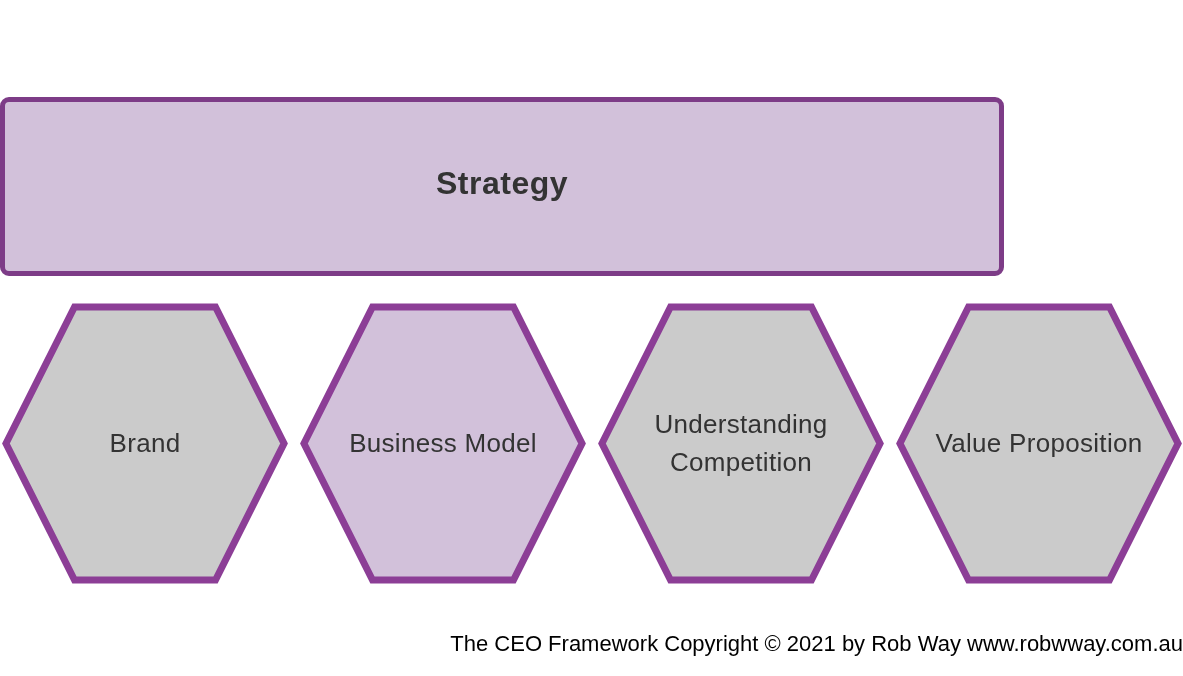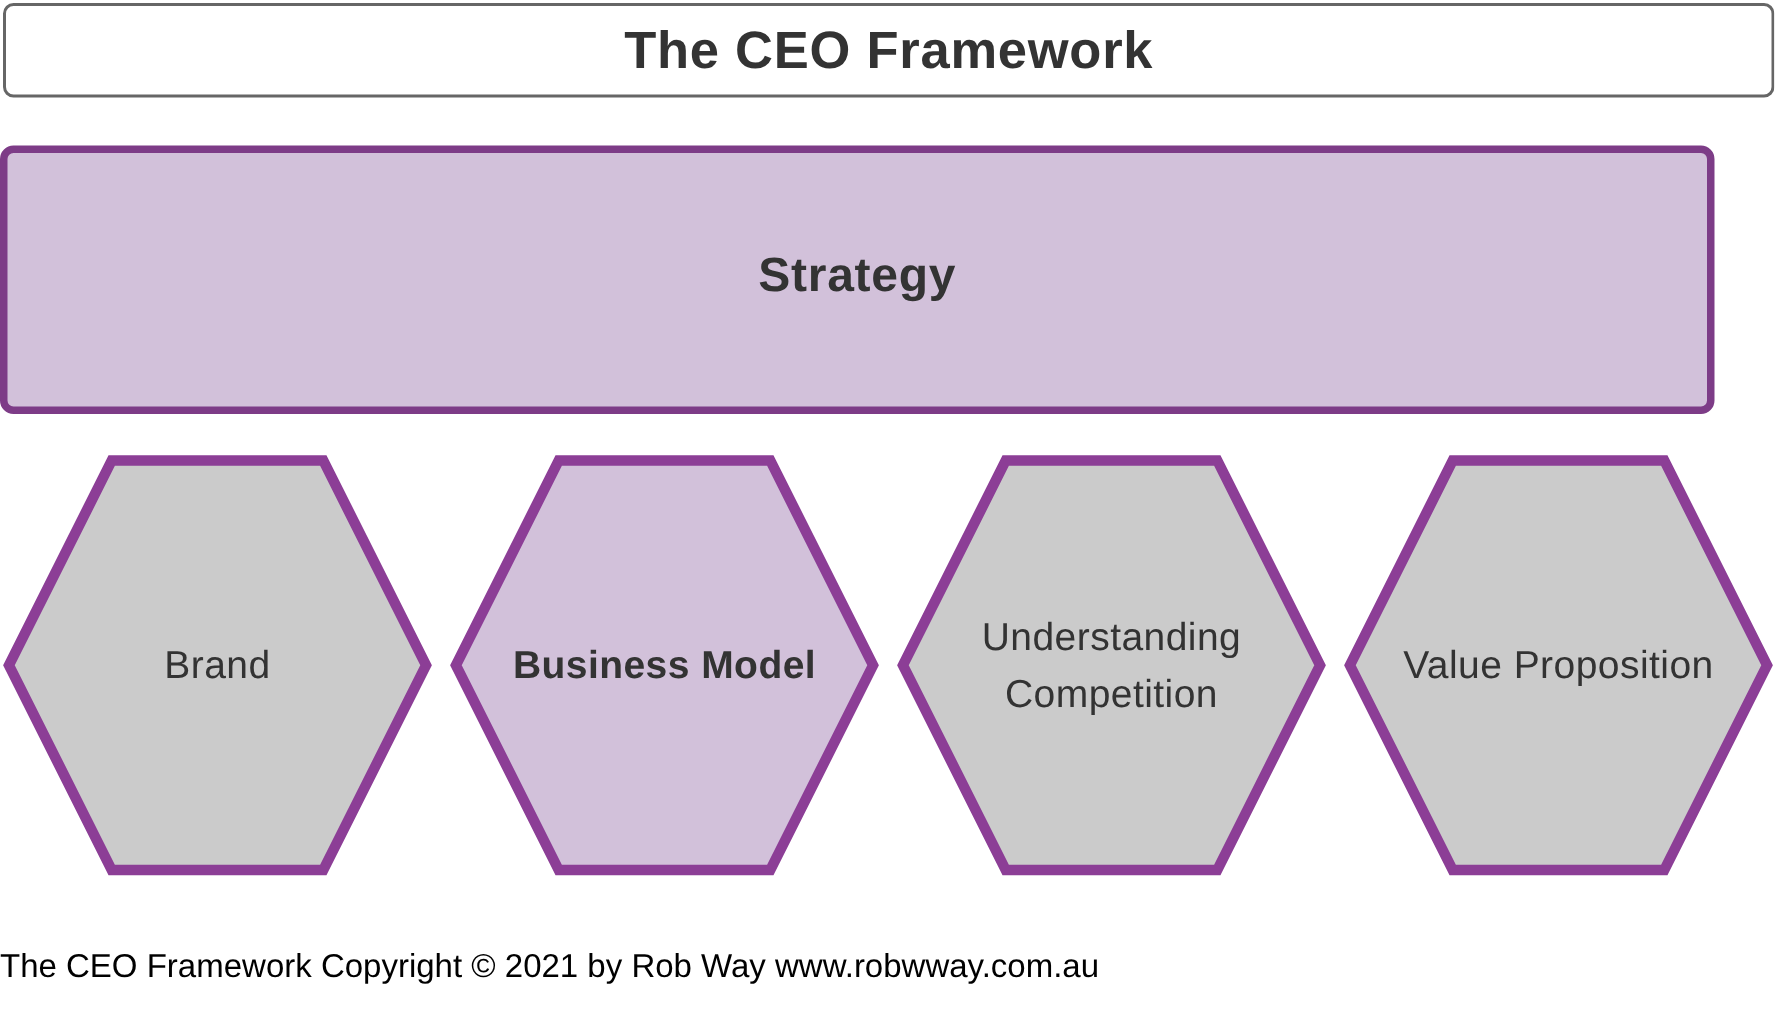--- a/index.html
+++ b/index.html
@@ -36,21 +36,21 @@
     font-weight: 700;
     letter-spacing: 0.5px;
     color: var(--text-dark, #333333);
   }
 
   
   .strategy-box {
     position: absolute;
     left: 0;
     top: 97px;
-    width: 1143px;
+    width: 1004px;
     height: 179px;
     box-sizing: border-box;
     border: 5px solid var(--strategy-border, #7D3C87);
     border-radius: 9px;
     background: var(--strategy-fill, #D2C1DA);
     display: flex;
     align-items: center;
     justify-content: center;
   }
   .strategy-box span {
@@ -97,52 +97,49 @@
     letter-spacing: 0.3px;
     color: var(--text-dark, #333333);
   }
 
   
   .footer {
     position: absolute;
     left: 0;
     top: 631px;
     width: 100%;
-    text-align: left;
+    text-align: right;
     font-size: 22px;
     color: #000000;
   }
 </style>
 </head>
 <body>
 
 <div class="canvas">
 
-  <div class="title-box">
-    <span>The CEO Framework</span>
-  </div>
 
   <div class="strategy-box">
     <span>Strategy</span>
   </div>
 
   <div class="hex-row">
 
     <div class="hex">
       <svg viewBox="0 0 288 281" preserveAspectRatio="none">
         <polygon points="73,4 215,4 284,140.5 215,277 73,277 4,140.5" stroke-width="7" stroke-linejoin="miter" fill="#CBCBCB" stroke="#8C3E96"></polygon>
       </svg>
       <span class="hex-label">Brand</span>
     </div>
 
     <div class="hex">
       <svg viewBox="0 0 288 281" preserveAspectRatio="none">
         <polygon points="73,4 215,4 284,140.5 215,277 73,277 4,140.5" stroke-width="7" stroke-linejoin="miter" fill="#D2C1DA" stroke="#8C3E96"></polygon>
       </svg>
-      <span class="hex-label" style="font-weight: 700;">Business Model</span>
+      <span class="hex-label" style="font-weight: 400;">Business Model</span>
     </div>
 
     <div class="hex">
       <svg viewBox="0 0 288 281" preserveAspectRatio="none">
         <polygon points="73,4 215,4 284,140.5 215,277 73,277 4,140.5" stroke-width="7" stroke-linejoin="miter" fill="#CBCBCB" stroke="#8C3E96"></polygon>
       </svg>
       <span class="hex-label">Understanding Competition</span>
     </div>
 
     <div class="hex">

